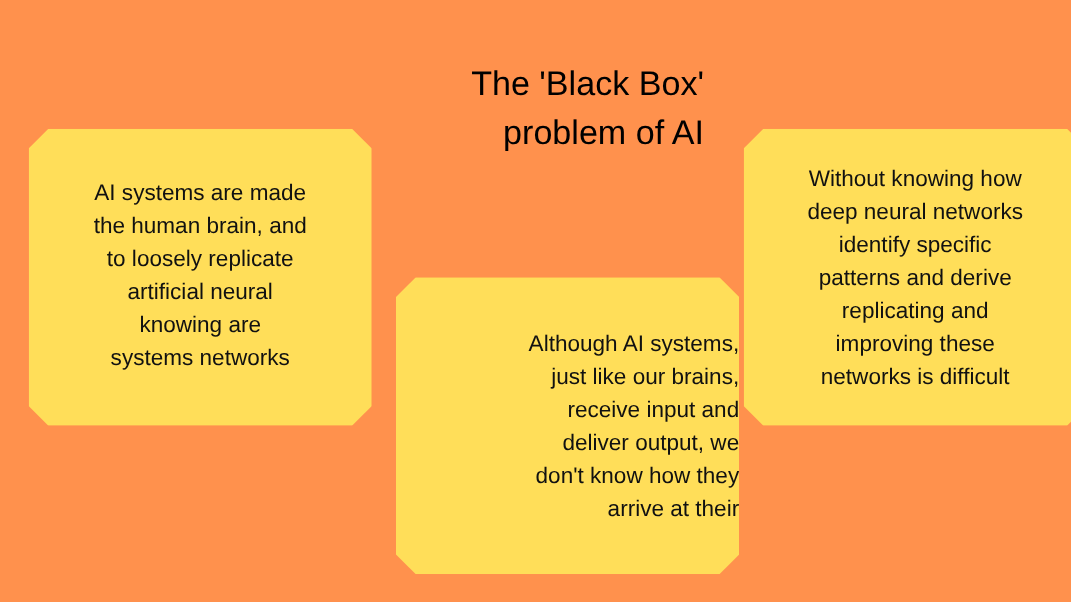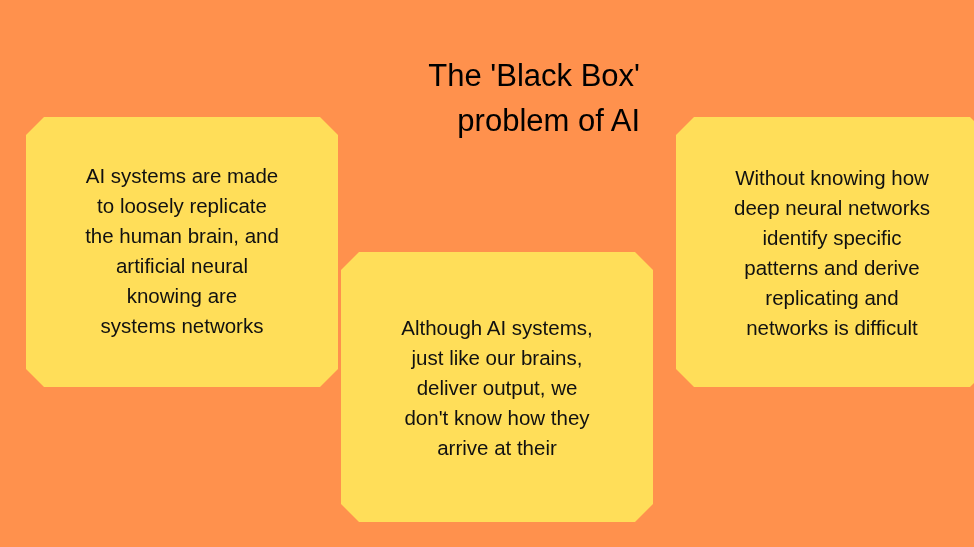--- a/index.html
+++ b/index.html
@@ -26,48 +26,50 @@
       clip-path: polygon(18px 0, calc(100% - 18px) 0, 100% 18px, 100% calc(100% - 18px), calc(100% - 18px) 100%, 18px 100%, 0 calc(100% - 18px), 0 18px);
       box-sizing: border-box;
       display: flex; flex-direction: column; justify-content: center; align-items: center;
       text-align: center;
       color: #111;
       font-size: 20.5px;
       line-height: 30px;
     }
     .card span { display: block; white-space: nowrap; }
     #card-left { left: 26px; top: 117px; padding-bottom: 2px; }
-    #card-middle { left: 341px; top: 252px; padding-top: 1px; }
+    #card-middle { left: 360px; top: 252px; padding-top: 1px; align-items: flex-end; }
     #card-right { left: 676px; top: 117px; padding-top: 2px; }
   </style>
 </head>
 <body>
 
 <div class="title">
   <span>The 'Black Box'</span>
   <span>problem of AI</span>
 </div>
 
 <div class="card" id="card-left">
   <span>AI systems are made</span>
+  <span>the human brain, and</span>
   <span>to loosely replicate</span>
-  <span>the human brain, and</span>
   <span>artificial neural</span>
   <span>knowing are</span>
   <span>systems networks</span>
 </div>
 
 <div class="card" id="card-middle">
   <span>Although AI systems,</span>
   <span>just like our brains,</span>
+  <span>receive input and</span>
   <span>deliver output, we</span>
   <span>don't know how they</span>
   <span>arrive at their</span>
 </div>
 
 <div class="card" id="card-right">
   <span>Without knowing how</span>
   <span>deep neural networks</span>
   <span>identify specific</span>
   <span>patterns and derive</span>
   <span>replicating and</span>
+  <span>improving these</span>
   <span>networks is difficult</span>
 </div>
 
 </body></html>

